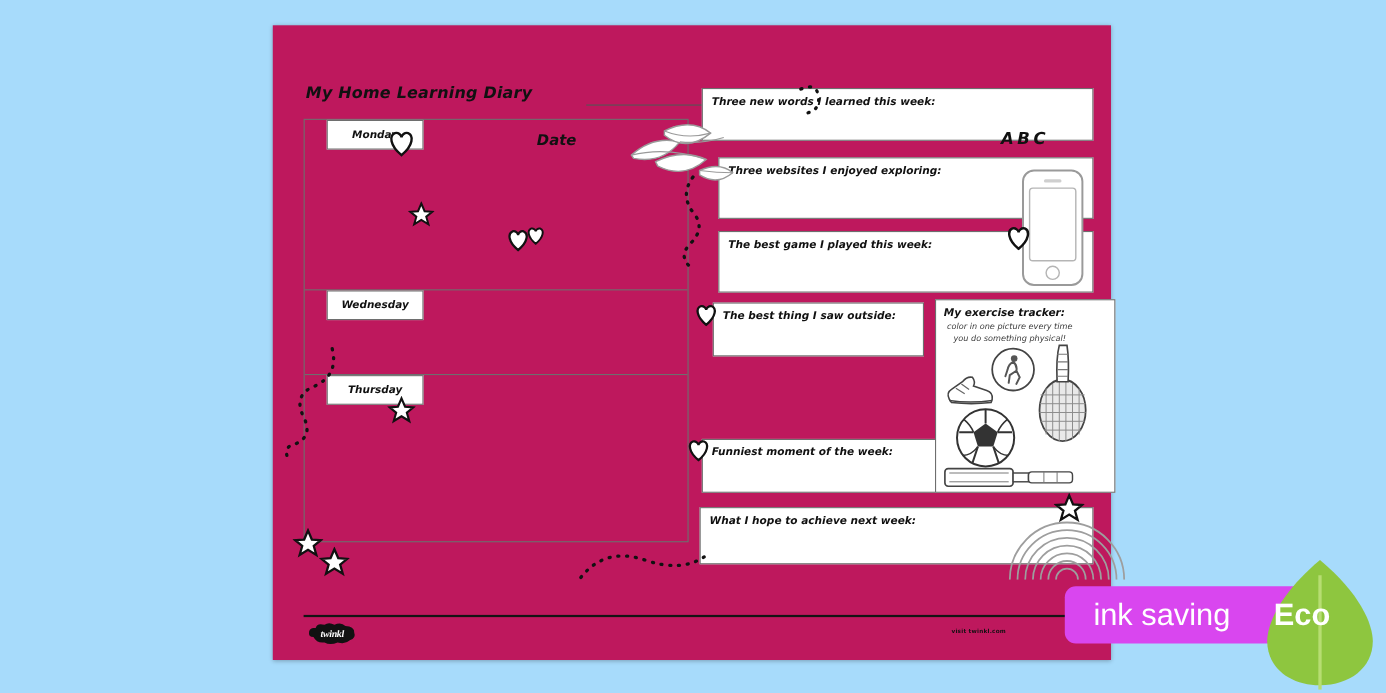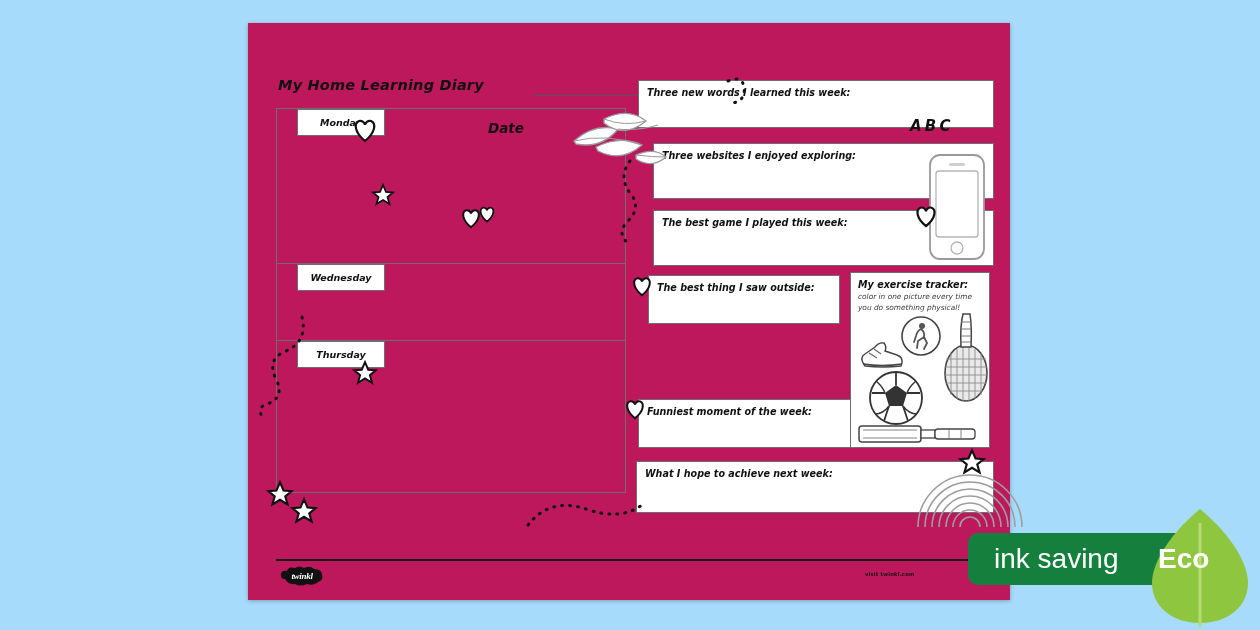--- a/index.html
+++ b/index.html
@@ -90,21 +90,21 @@
     font-family:Liberation Serif, serif;letter-spacing:-.3px;
   }
   #visit{
     position:absolute;left:617px;top:548px;
     font-size:5.2px;color:#111;font-family:"DejaVu Sans", sans-serif;
     letter-spacing:.2px;font-weight:bold;
   }
   
   #eco{
     position:absolute;left:968px;top:533px;width:240px;height:52px;
-    background:#15803d;border-radius:10px 0 0 10px;
+    background:#d946ef;border-radius:10px 0 0 10px;
     display:flex;align-items:center;
   }
   #eco .eco-text{
     margin-left:26px;color:#ffffff;font-size:28px;
     font-family:"Liberation Sans", sans-serif;
   }
   #eco .eco-word{
     position:absolute;left:190px;color:#ffffff;font-size:28px;font-weight:bold;
     font-family:"Liberation Sans", sans-serif;z-index:3;
   }
@@ -156,21 +156,21 @@
 
 
   <div class="rbox" style="left:390px;top:376px;width:222px;height:49px;">
     <div class="lbl">Funniest moment of the week:</div>
   </div>
 
   <div class="rbox" style="left:388px;top:438px;width:358px;height:52px;">
     <div class="lbl">What I hope to achieve next week:</div>
   </div>
 
-  <div id="tracker" style="left:602px;top:249px;width:140px;height:176px;">
+  <div id="tracker" style="left:602px;top:249px;width:164px;height:176px;text-align:center;">
     <div class="t-title">My exercise tracker:</div>
     <div class="t-sub">color in one picture every time you do something physical!</div>
 
     <svg class="ink" style="left:6px;top:64px;" width="48" height="34" viewBox="0 0 48 34">
       <path d="M6 26 Q3 20 8 17 L18 10 Q22 5 27 6 Q30 10 28 14 L40 18 Q46 20 45 26 L44 29 Q26 31 8 29 Z" fill="#fff" stroke="#444" stroke-width="1.4"></path>
       <path d="M12 16 L20 21 M17 12 L24 17" stroke="#666" stroke-width="1.1" fill="none"></path>
       <path d="M6 27 Q25 30 45 27" stroke="#444" stroke-width="1.4" fill="none"></path>
     </svg>
 
     <svg class="ink" style="left:49px;top:42px;" width="42" height="42" viewBox="0 0 42 42">

